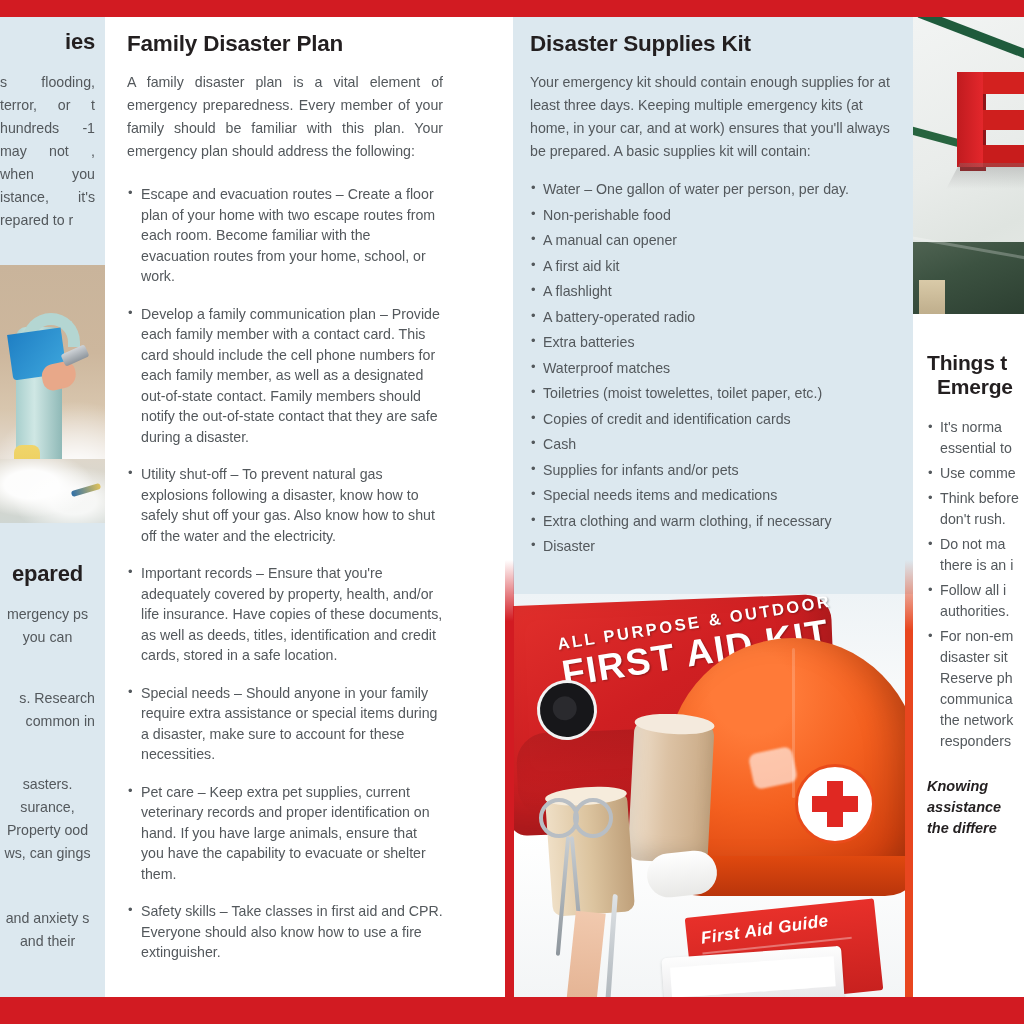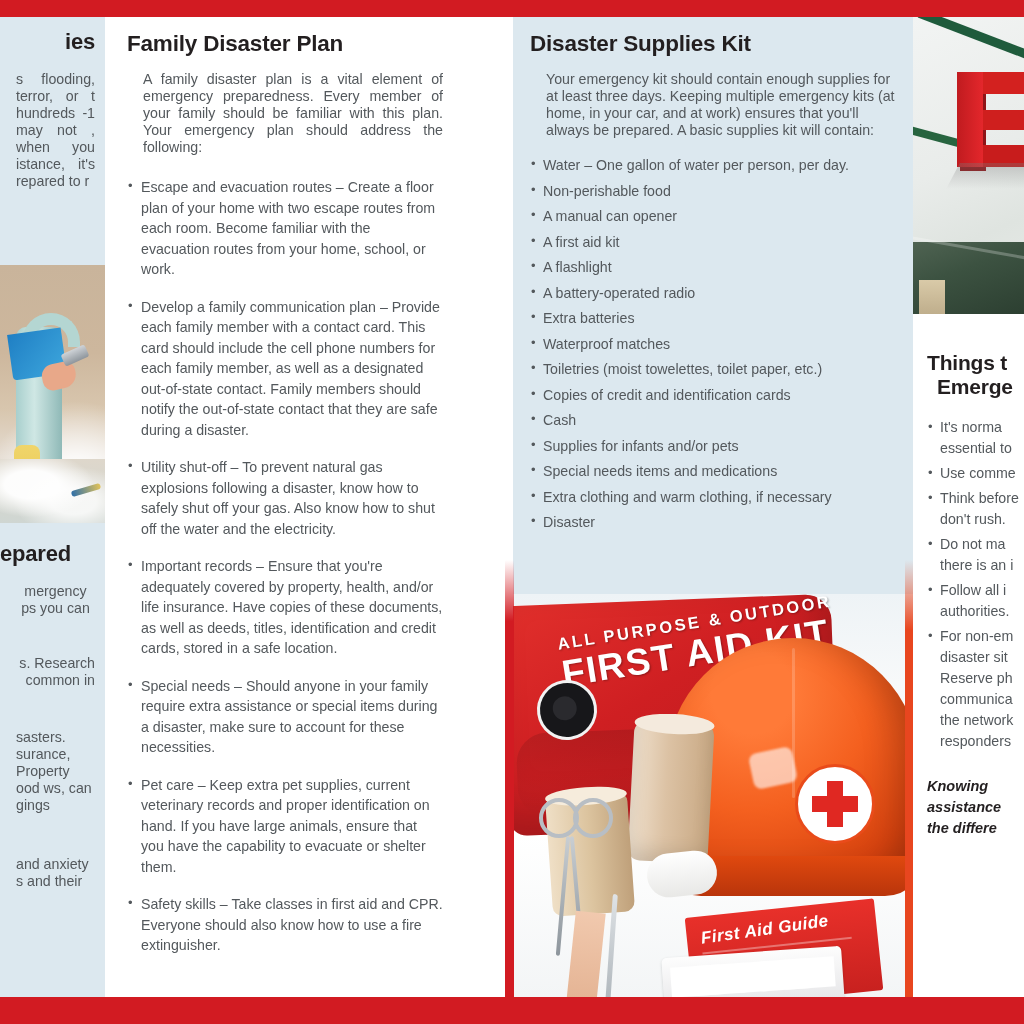--- a/index.html
+++ b/index.html
@@ -46,23 +46,23 @@
   }
   .col-left h2.head{
     text-align:right;margin:0 0 16px 0;font-size:22px;
   }
   .col-right h2.head{
     font-size:21px;margin:0 0 17px 0;
   }
 
   
   p.body{
-    margin:0 0 14px 16px;
+    margin:0 0 14px 0;
     font-size:14.2px;
-    line-height:17px;
+    line-height:23px;
     color:#53585c;
   }
   .col-mid p.intro{text-align:justify;margin-bottom:21px;}
   .col-left p.body{text-align:justify;margin-bottom:15px;}
 
   ul.bullets{margin:0;padding:0;list-style:none;}
   ul.bullets li{
     position:relative;
     padding-left:13px;
     margin-bottom:3px;
@@ -357,25 +357,25 @@
       <div class="phone"></div>
       <div class="yellow-blob"></div>
       <div class="dark-blob"></div>
     </div>
     <div class="water-splash">
       <div class="splash-tool"></div>
     </div>
   </div>
 
   <div style="position:absolute;left:0;top:523px;width:105px;height:474px;background:#dce8ef;padding:18px 10px 0 0;box-sizing:border-box;">
-    <h2 class="head" style="text-align:left;font-size:22px;margin-bottom:16px;">epared</h2>
+    <h2 class="head" style="text-align:center;font-size:22px;margin-bottom:16px;margin-top:20px;">epared</h2>
     <p class="body" style="text-align:center;">mergency ps you can</p>
     <p class="body" style="text-align:right;margin-top:38px;">s. Research common in</p>
-    <p class="body" style="text-align:left;margin-top:40px;">sasters. surance, Property ood ws, can gings</p>
-    <p class="body" style="text-align:left;margin-top:42px;">and anxiety s and their</p>
+    <p class="body" style="text-align:center;margin-top:40px;">sasters. surance, Property ood ws, can gings</p>
+    <p class="body" style="text-align:center;margin-top:42px;">and anxiety s and their</p>
   </div>
 
   <div class="col col-mid">
     <h2 class="head">Family Disaster Plan</h2>
     <p class="body intro">A family disaster plan is a vital element of emergency preparedness. Every member of your family should be familiar with this plan. Your emergency plan should address the following:</p>
     <ul class="bullets">
       <li>Escape and evacuation routes – Create a floor plan of your home with two escape routes from each room. Become familiar with the evacuation routes from your home, school, or work.</li>
       <li>Develop a family communication plan – Provide each family member with a contact card. This card should include the cell phone numbers for each family member, as well as a designated out-of-state contact. Family members should notify the out-of-state contact that they are safe during a disaster.</li>
       <li>Utility shut-off – To prevent natural gas explosions following a disaster, know how to safely shut off your gas. Also know how to shut off the water and the electricity.</li>
       <li>Important records – Ensure that you're adequately covered by property, health, and/or life insurance.   Have copies of these documents, as well as deeds, titles, identification and credit cards, stored in a safe location.</li>

